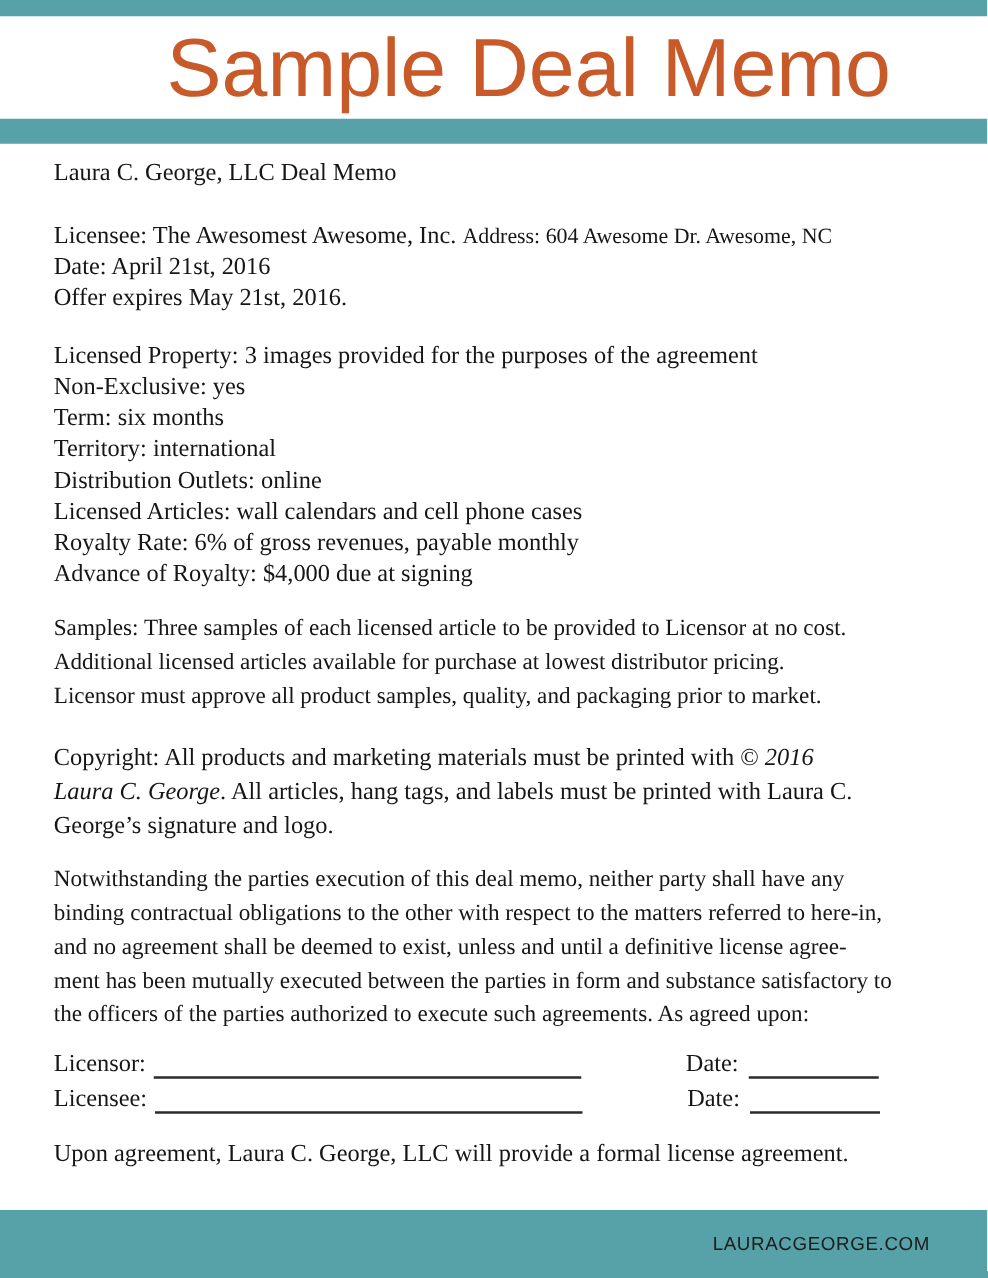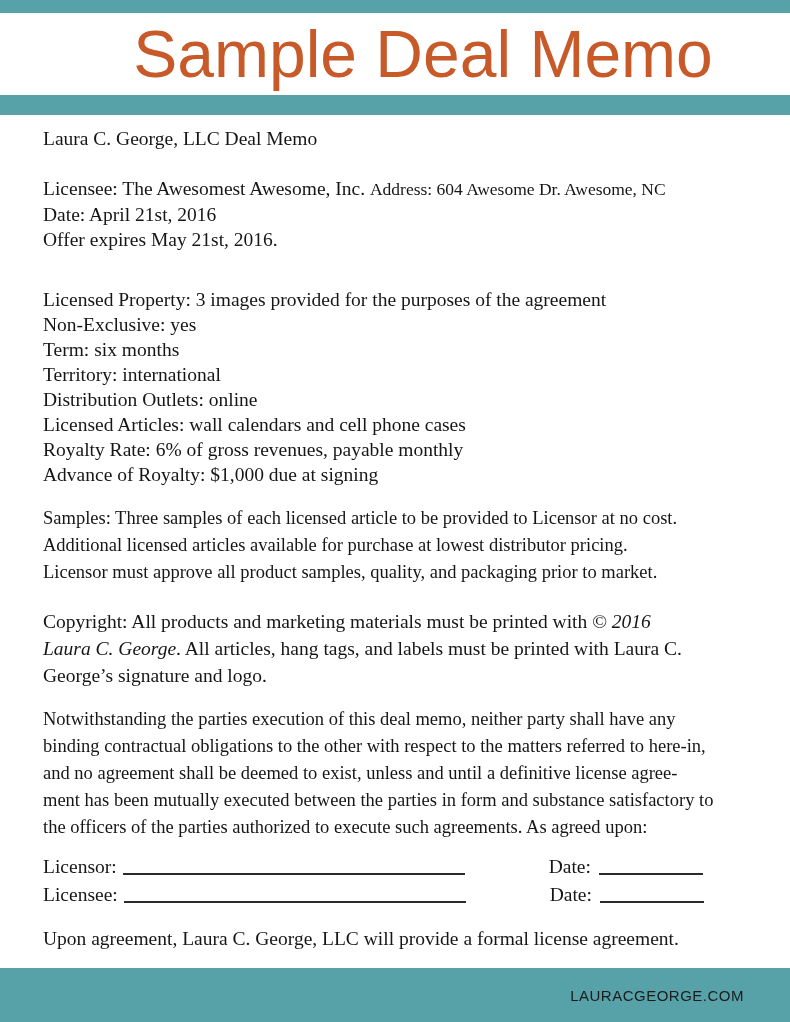--- a/index.html
+++ b/index.html
@@ -44,31 +44,31 @@
     padding: 11px 34px 0 43px;
     font-size: 19.5px;
     line-height: 25px;
   }
   .tline { white-space: nowrap; }
 
   .memo-heading { margin-bottom: 25px; }
 
   .licensee-line .addr { font-size: 17.5px; }
 
-  .terms-block { margin-top: 35px; }
+  .terms-block { margin-top: 21px; }
 
   .para { margin-top: 18px; line-height: 27px; font-size: 18.5px; }
   .para.copyright { margin-top: 22px; font-size: 19.5px; }
   .para.disclaimer { margin-top: 17px; }
   .ital { font-style: italic; }
 
   .signature-block { margin-top: 12px; }
   .sig-row {
     display: flex;
-    align-items: flex-start;
+    align-items: center;
     height: 28px;
     line-height: 28px;
   }
   .sig-line {
     border-bottom: 2px solid #2b2b2b;
     height: 22px;
   }
   .sig-line.long { width: 342px; margin-left: 6px; }
   .sig-line.short { width: 104px; margin-left: 8px; }
   .sig-spacer { width: 84px; height: 1px; }
@@ -115,21 +115,21 @@
     <div class="tline">Offer expires May 21st, 2016.</div>
 
     <div class="terms-block">
         <div class="tline">Licensed Property: 3 images provided for the purposes of the agreement</div>
         <div class="tline">Non-Exclusive: yes</div>
         <div class="tline">Term: six months</div>
         <div class="tline">Territory: international</div>
         <div class="tline">Distribution Outlets: online</div>
         <div class="tline">Licensed Articles: wall calendars and cell phone cases</div>
         <div class="tline">Royalty Rate: 6% of gross revenues, payable monthly</div>
-        <div class="tline">Advance of Royalty: $1,000 due at signing</div>
+        <div class="tline">Advance of Royalty: $4,000 due at signing</div>
       </div>
 
     <div class="para">
         <div class="tline">Samples: Three samples of each licensed article to be provided to Licensor at no cost.</div>
         <div class="tline">Additional licensed articles available for purchase at lowest distributor pricing.</div>
         <div class="tline">Licensor must approve all product samples, quality, and packaging prior to market.</div>
       </div>
 
     <div class="para copyright">
       <div class="tline"><span>Copyright: All products and marketing materials must be printed with © </span><span class="ital">2016</span></div>

